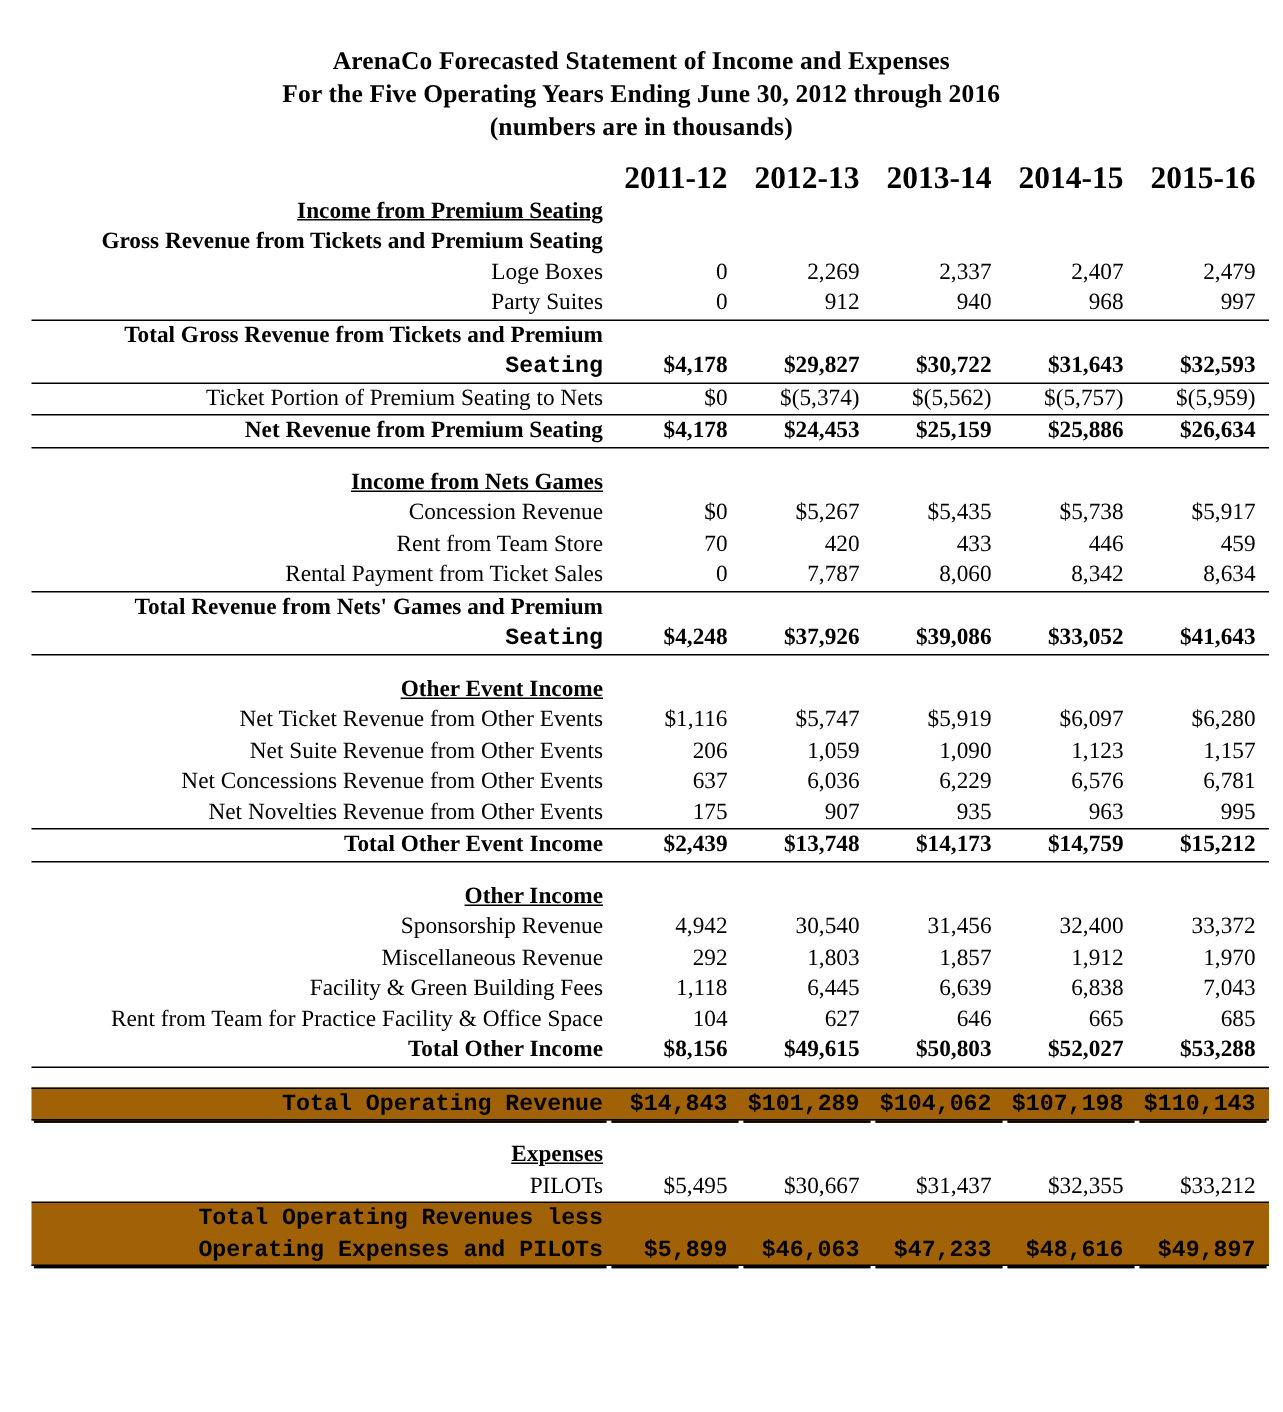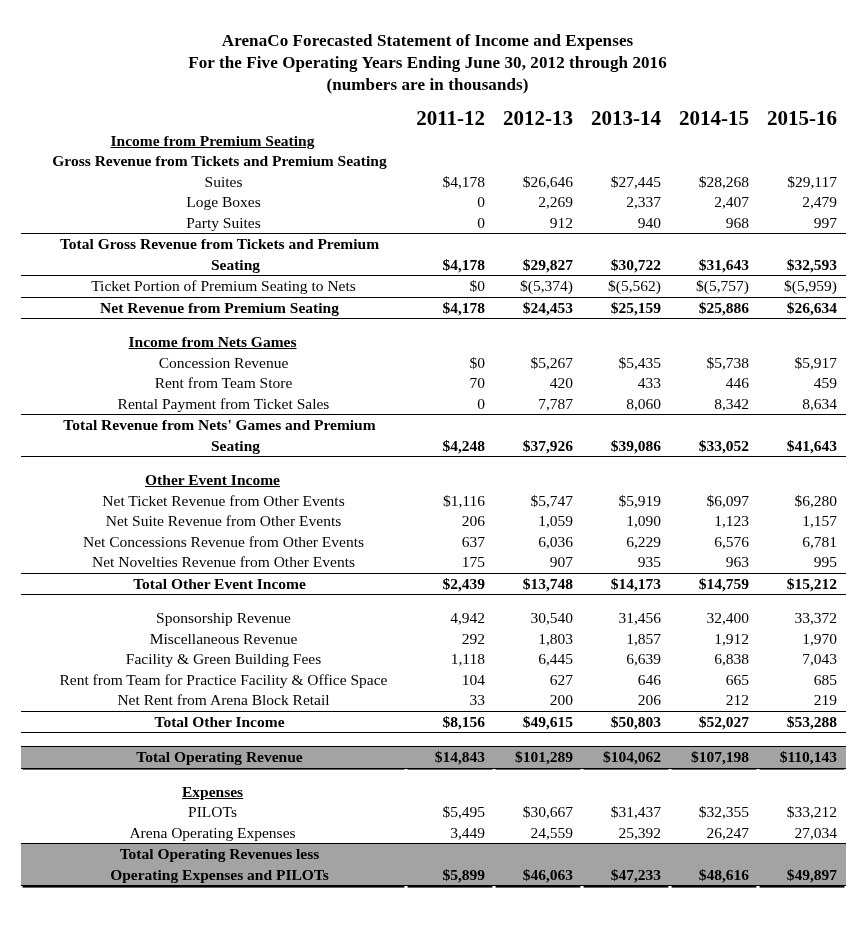--- a/index.html
+++ b/index.html
@@ -40,21 +40,21 @@
   }
   table.fin col.c-label { width: 385px; }
   table.fin col.c-num   { width: 88px; }
   td, th {
     padding: 0;
     vertical-align: bottom;
     font-size: 15.5px;
     line-height: 20.5px;
   }
   td.lbl {
-    text-align: center;
+    text-align: right;
     white-space: normal;
     padding-right: 4px;
   }
   td.num {
     text-align: right;
     white-space: nowrap;
     padding-right: 9px;
     font-variant-numeric: tabular-nums;
   }
   th.yr {
@@ -73,35 +73,35 @@
   .ind2 { padding-left: 24px; }
 
   .bold   { font-weight: bold; }
   .uline  { text-decoration: underline; }
 
   
   tr.rule-top > td { border-top: 1.6px solid #000; }
   tr.rule-bot > td { border-bottom: 1.6px solid #000; }
 
   
-  tr.shaded > td { background: #a3a3a3; }
+  tr.shaded > td { background: #a16207; font-family: Liberation Mono, monospace; }
 
   
   tr.dbl-bot > td {
     border-bottom: 1.6px solid #000;
     box-shadow: 0 3.2px 0 -1.6px #000;
   }
 
   tr.spacer td { height: 13px; line-height: 13px; font-size: 1px; }
 
   
   .wrap2 {
     display: block;
   }
-  .wrap2 .l2 { display: block; padding-left: 32px; }
+  .wrap2 .l2 { display: block; padding-left: 32px; font-family: Liberation Mono, monospace; }
 
   tr.tall td { line-height: 20.5px; }
 </style>
 </head>
 <body>
 
 <div id="sheet">
 
   <div class="title-block">
     <div class="title-line">ArenaCo Forecasted Statement of Income and Expenses</div>
@@ -140,28 +140,20 @@
       </tr>
       <tr>
         <td class="lbl ind1"><span class="bold">Gross Revenue from Tickets and Premium Seating</span></td>
         <td class="num"></td>
           <td class="num"></td>
           <td class="num"></td>
           <td class="num"></td>
           <td class="num"></td>
       </tr>
 
-      <tr>
-        <td class="lbl ind2">Suites</td>
-        <td class="num">$4,178</td>
-        <td class="num">$26,646</td>
-        <td class="num">$27,445</td>
-        <td class="num">$28,268</td>
-        <td class="num">$29,117</td>
-      </tr>
       <tr>
         <td class="lbl ind2">Loge Boxes</td>
         <td class="num">0</td>
         <td class="num">2,269</td>
         <td class="num">2,337</td>
         <td class="num">2,407</td>
         <td class="num">2,479</td>
       </tr>
       <tr class="rule-bot">
         <td class="lbl ind2">Party Suites</td>
@@ -305,20 +297,28 @@
         <td class="num bold">$14,173</td>
         <td class="num bold">$14,759</td>
         <td class="num bold">$15,212</td>
       </tr>
 
       <tr class="spacer">
           <td colspan="6"></td>
         </tr>
 
       <tr>
+        <td class="lbl ind0"><span class="bold uline">Other Income</span></td>
+        <td class="num"></td>
+          <td class="num"></td>
+          <td class="num"></td>
+          <td class="num"></td>
+          <td class="num"></td>
+      </tr>
+      <tr>
         <td class="lbl ind2">Sponsorship Revenue</td>
         <td class="num">4,942</td>
         <td class="num">30,540</td>
         <td class="num">31,456</td>
         <td class="num">32,400</td>
         <td class="num">33,372</td>
       </tr>
       <tr>
         <td class="lbl ind2">Miscellaneous Revenue</td>
         <td class="num">292</td>
@@ -335,28 +335,20 @@
         <td class="num">6,838</td>
         <td class="num">7,043</td>
       </tr>
       <tr>
         <td class="lbl ind2">Rent from Team for Practice Facility &amp; Office Space</td>
         <td class="num">104</td>
         <td class="num">627</td>
         <td class="num">646</td>
         <td class="num">665</td>
         <td class="num">685</td>
-      </tr>
-      <tr class="rule-bot">
-        <td class="lbl ind2">Net Rent from Arena Block Retail</td>
-        <td class="num">33</td>
-        <td class="num">200</td>
-        <td class="num">206</td>
-        <td class="num">212</td>
-        <td class="num">219</td>
       </tr>
       <tr class="rule-bot">
         <td class="lbl ind1"><span class="bold">Total Other Income</span></td>
         <td class="num bold">$8,156</td>
         <td class="num bold">$49,615</td>
         <td class="num bold">$50,803</td>
         <td class="num bold">$52,027</td>
         <td class="num bold">$53,288</td>
       </tr>
 
@@ -385,28 +377,20 @@
           <td class="num"></td>
           <td class="num"></td>
       </tr>
       <tr>
         <td class="lbl ind0">PILOTs</td>
         <td class="num">$5,495</td>
         <td class="num">$30,667</td>
         <td class="num">$31,437</td>
         <td class="num">$32,355</td>
         <td class="num">$33,212</td>
-      </tr>
-      <tr>
-        <td class="lbl ind0">Arena Operating Expenses</td>
-        <td class="num">3,449</td>
-        <td class="num">24,559</td>
-        <td class="num">25,392</td>
-        <td class="num">26,247</td>
-        <td class="num">27,034</td>
       </tr>
 
       <tr class="shaded rule-top dbl-bot tall">
         <td class="lbl ind1">
           <span class="bold wrap2">
             <span>Total Operating Revenues less</span>
             <span style="display:block;padding-left:0;">Operating Expenses and PILOTs</span>
           </span>
         </td>
         <td class="num bold">$5,899</td>

